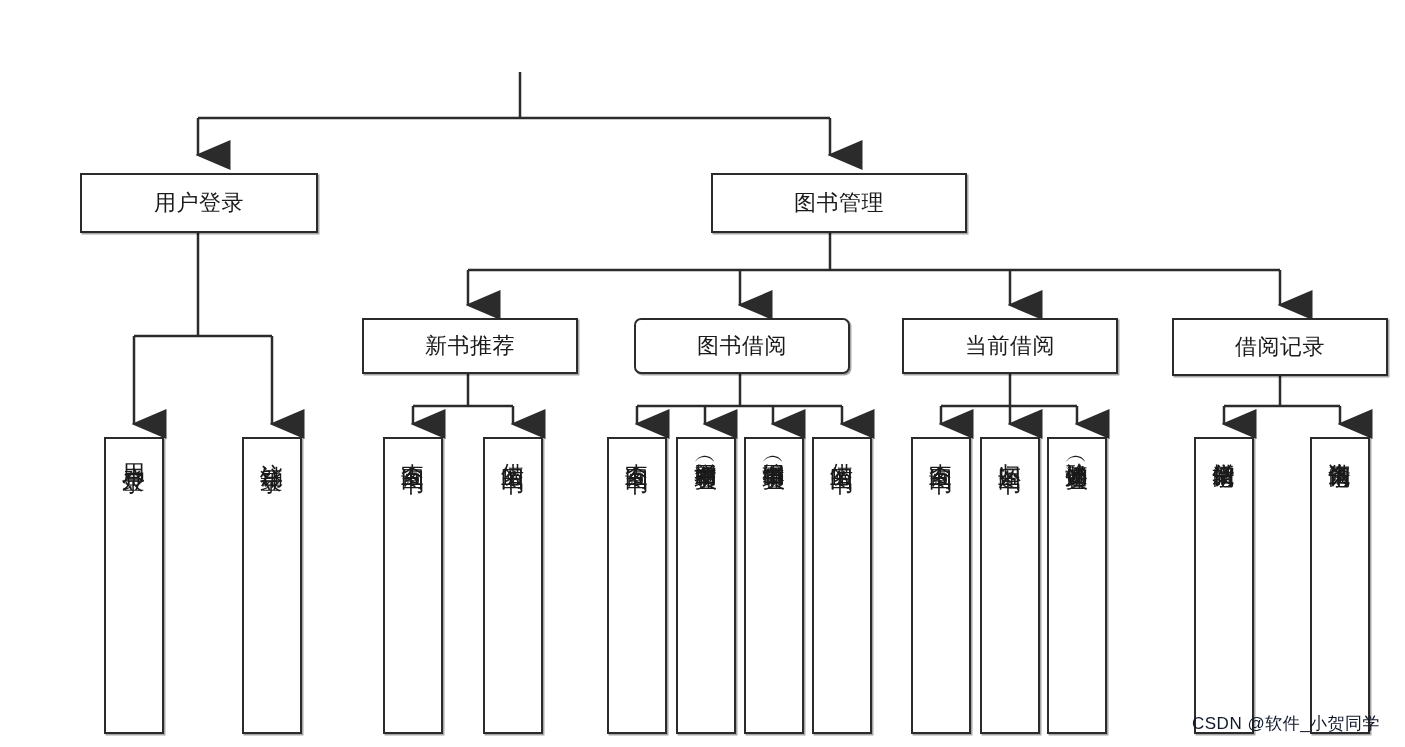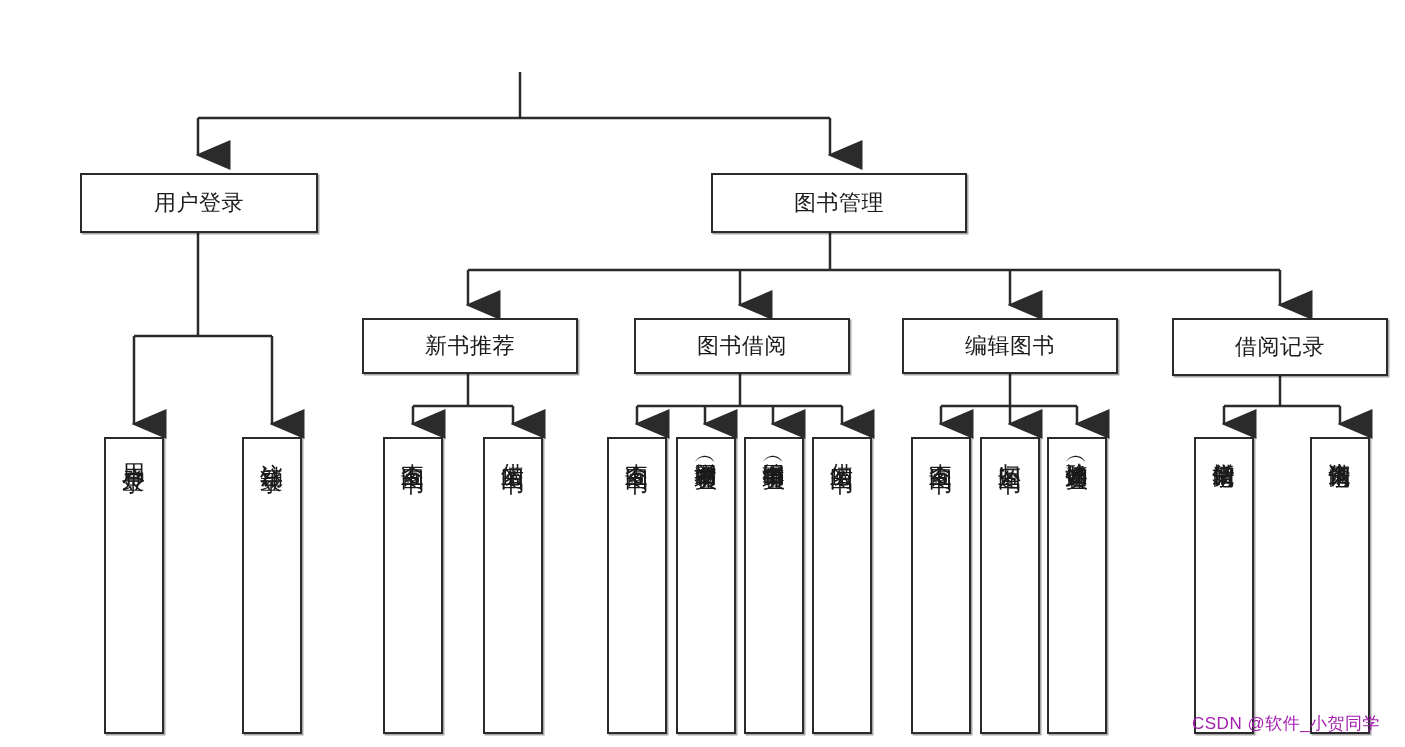--- a/index.html
+++ b/index.html
@@ -69,21 +69,21 @@
   }
   .node.leaf.tall-text .node-label {
     font-size: 22px;
     letter-spacing: 1px;
   }
   .watermark {
     position: absolute;
     left: 1192px;
     top: 712px;
     font-size: 17px;
-    color: #a21caf;
+    color: #0f172a;
     white-space: nowrap;
     letter-spacing: 0.5px;
   }
 </style>
 </head>
 <body>
 
 <div id="diagram-root">
 
   <svg id="edge-layer" viewBox="0 0 1405 747" width="1405" height="747" xmlns="http://www.w3.org/2000/svg">
@@ -140,25 +140,25 @@
   <div class="node level2" style="left:80px; top:173px; width:238px; height:60px;">
     <span class="node-label">用户登录</span>
   </div>
   <div class="node level2" style="left:711px; top:173px; width:256px; height:60px;">
     <span class="node-label">图书管理</span>
   </div>
 
   <div class="node level2" style="left:362px; top:318px; width:216px; height:56px;">
     <span class="node-label">新书推荐</span>
   </div>
-  <div class="node level2" style="left:634px; top:318px; width:216px; height:56px;">
+  <div class="node level2" style="left:634px; top:318px; width:216px; height:56px;border-radius:7px;">
     <span class="node-label">图书借阅</span>
   </div>
   <div class="node level2" style="left:902px; top:318px; width:216px; height:56px;">
-    <span class="node-label">编辑图书</span>
+    <span class="node-label">当前借阅</span>
   </div>
   <div class="node level2" style="left:1172px; top:318px; width:216px; height:58px;">
     <span class="node-label">借阅记录</span>
   </div>
 
   <div class="node leaf" style="left:104px; top:437px; width:60px; height:297px;">
     <span class="node-label">用户登录</span>
   </div>
   <div class="node leaf" style="left:242px; top:437px; width:60px; height:297px;">
     <span class="node-label">注销登录</span>

